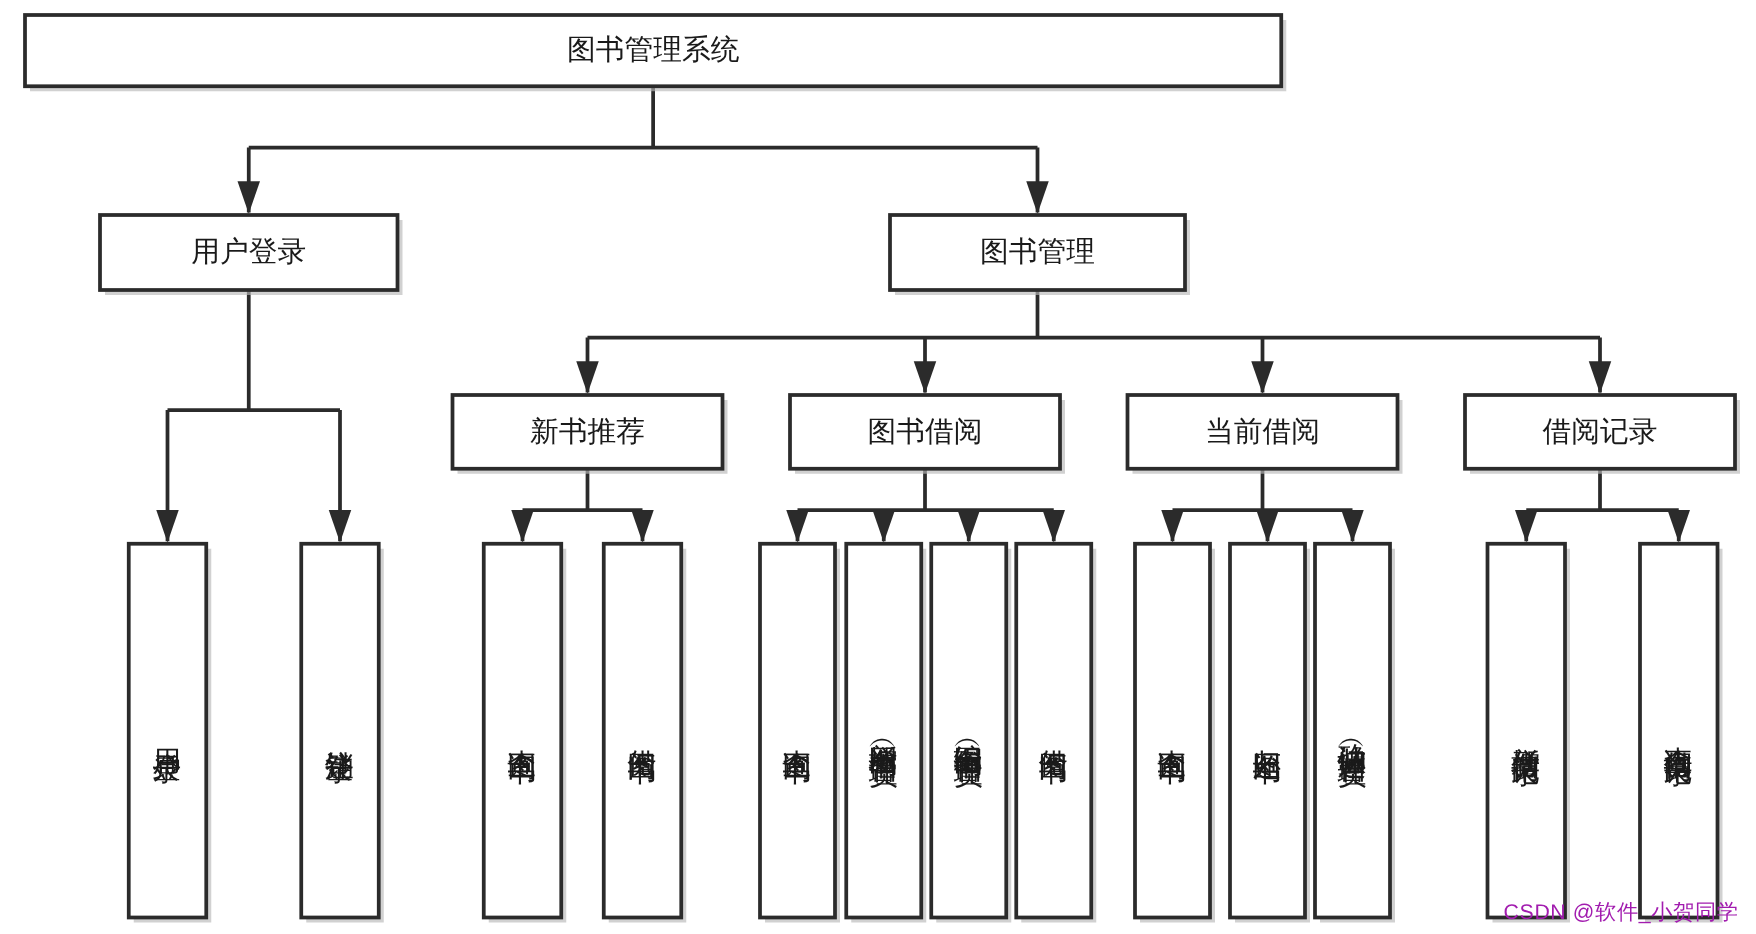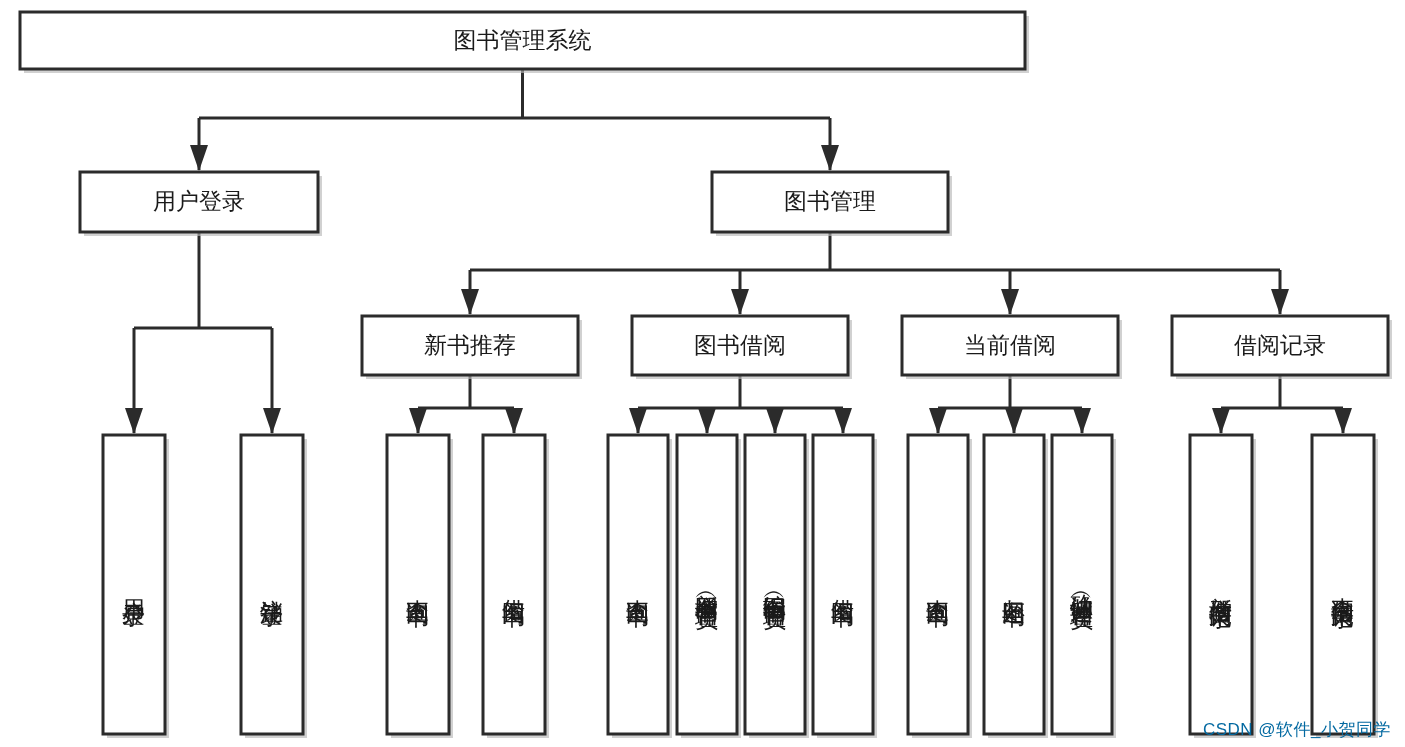--- a/index.html
+++ b/index.html
@@ -67,21 +67,21 @@
     white-space: nowrap;
     pointer-events: none;
     text-align: center;
   }
   .watermark {
     position: absolute;
     right: 14px;
     bottom: 6px;
     font-family: "Liberation Sans", "DejaVu Sans", sans-serif;
     font-size: 17px;
-    color: #0369a1;
+    color: #a21caf;
     letter-spacing: 0.5px;
     user-select: none;
   }
 </style>
 </head>
 <body>
 
 <div id="diagram-root">
 
   <svg id="tree-svg" viewBox="0 0 1405 747">

